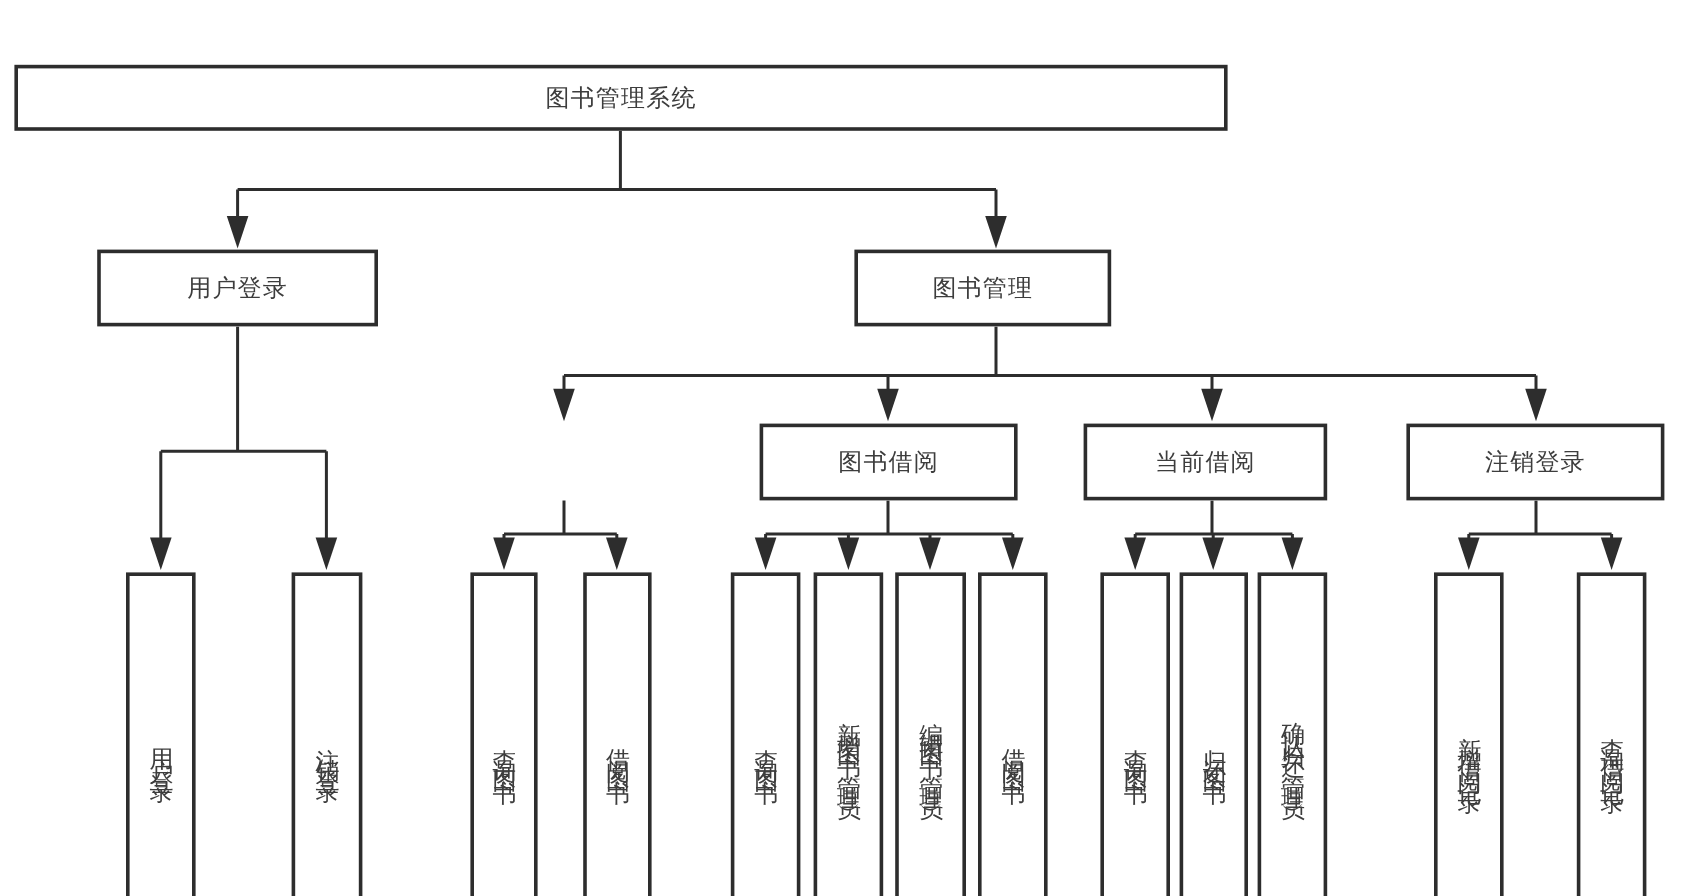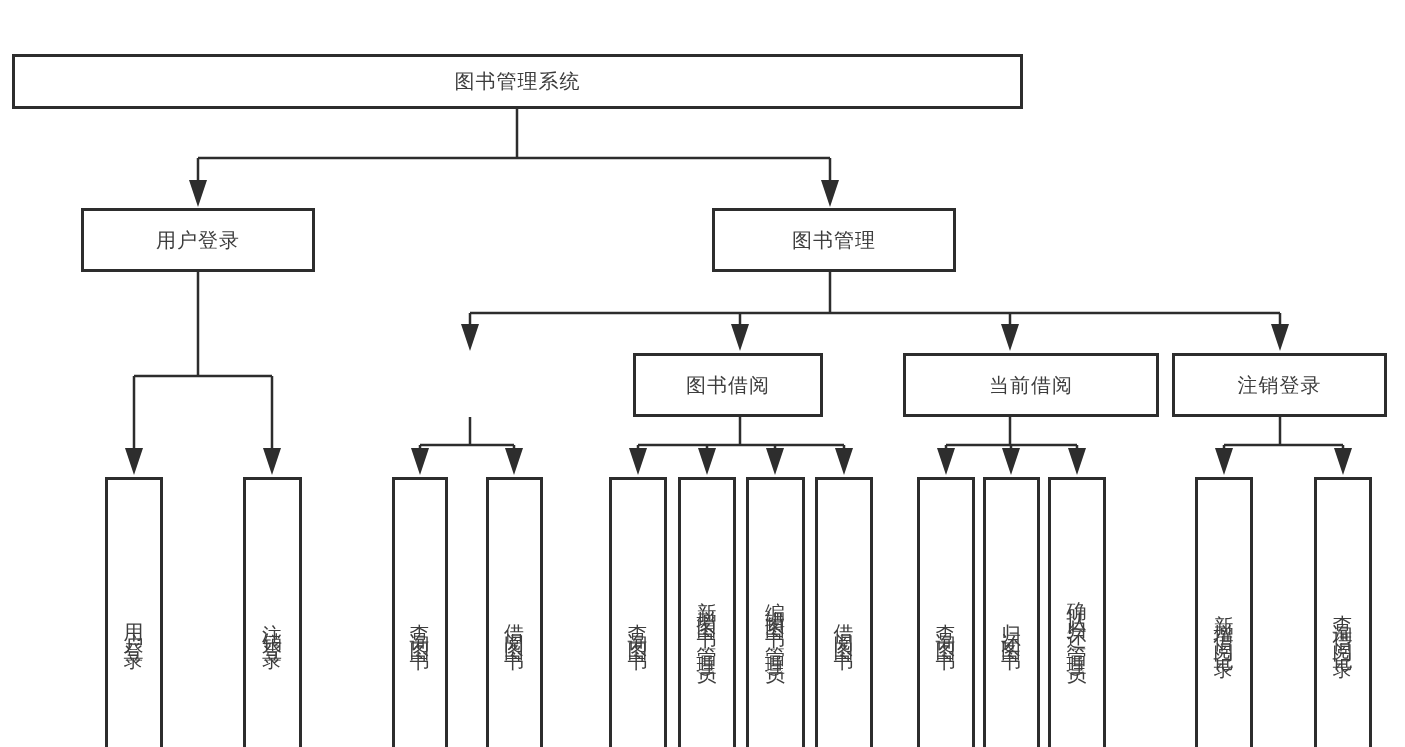--- a/index.html
+++ b/index.html
@@ -65,24 +65,24 @@
       <polygon points="1002,408 1020,408 1011,435"></polygon>
       <polygon points="1068,408 1086,408 1077,435"></polygon>
       <polygon points="1215,408 1233,408 1224,435"></polygon>
       <polygon points="1334,408 1352,408 1343,435"></polygon>
     </g>
   </svg>
 
   <div class="node hbox" style="left:12px;top:14px;width:1011px;height:55px;">图书管理系统</div>
 
   <div class="node hbox" style="left:81px;top:168px;width:234px;height:64px;">用户登录</div>
-  <div class="node hbox" style="left:712px;top:168px;width:244px;height:64px;">图书管理</div>
+  <div class="node hbox" style="left:712px;top:168px;width:214px;height:64px;">图书管理</div>
 
-  <div class="node hbox" style="left:633px;top:313px;width:190px;height:64px;">图书借阅</div>
-  <div class="node hbox" style="left:903px;top:313px;width:256px;height:64px;">当前借阅</div>
+  <div class="node hbox" style="left:633px;top:313px;width:215px;height:64px;">图书借阅</div>
+  <div class="node hbox" style="left:903px;top:313px;width:203px;height:64px;">当前借阅</div>
   <div class="node hbox" style="left:1172px;top:313px;width:215px;height:64px;">注销登录</div>
 
   <div class="node vbox" style="left:105px;top:437px;width:58px;height:298px;">
     <span class="vtext">用户登录</span>
   </div>
   <div class="node vbox" style="left:243px;top:437px;width:59px;height:298px;">
     <span class="vtext">注销登录</span>
   </div>
 
   <div class="node vbox" style="left:392px;top:437px;width:56px;height:298px;">

